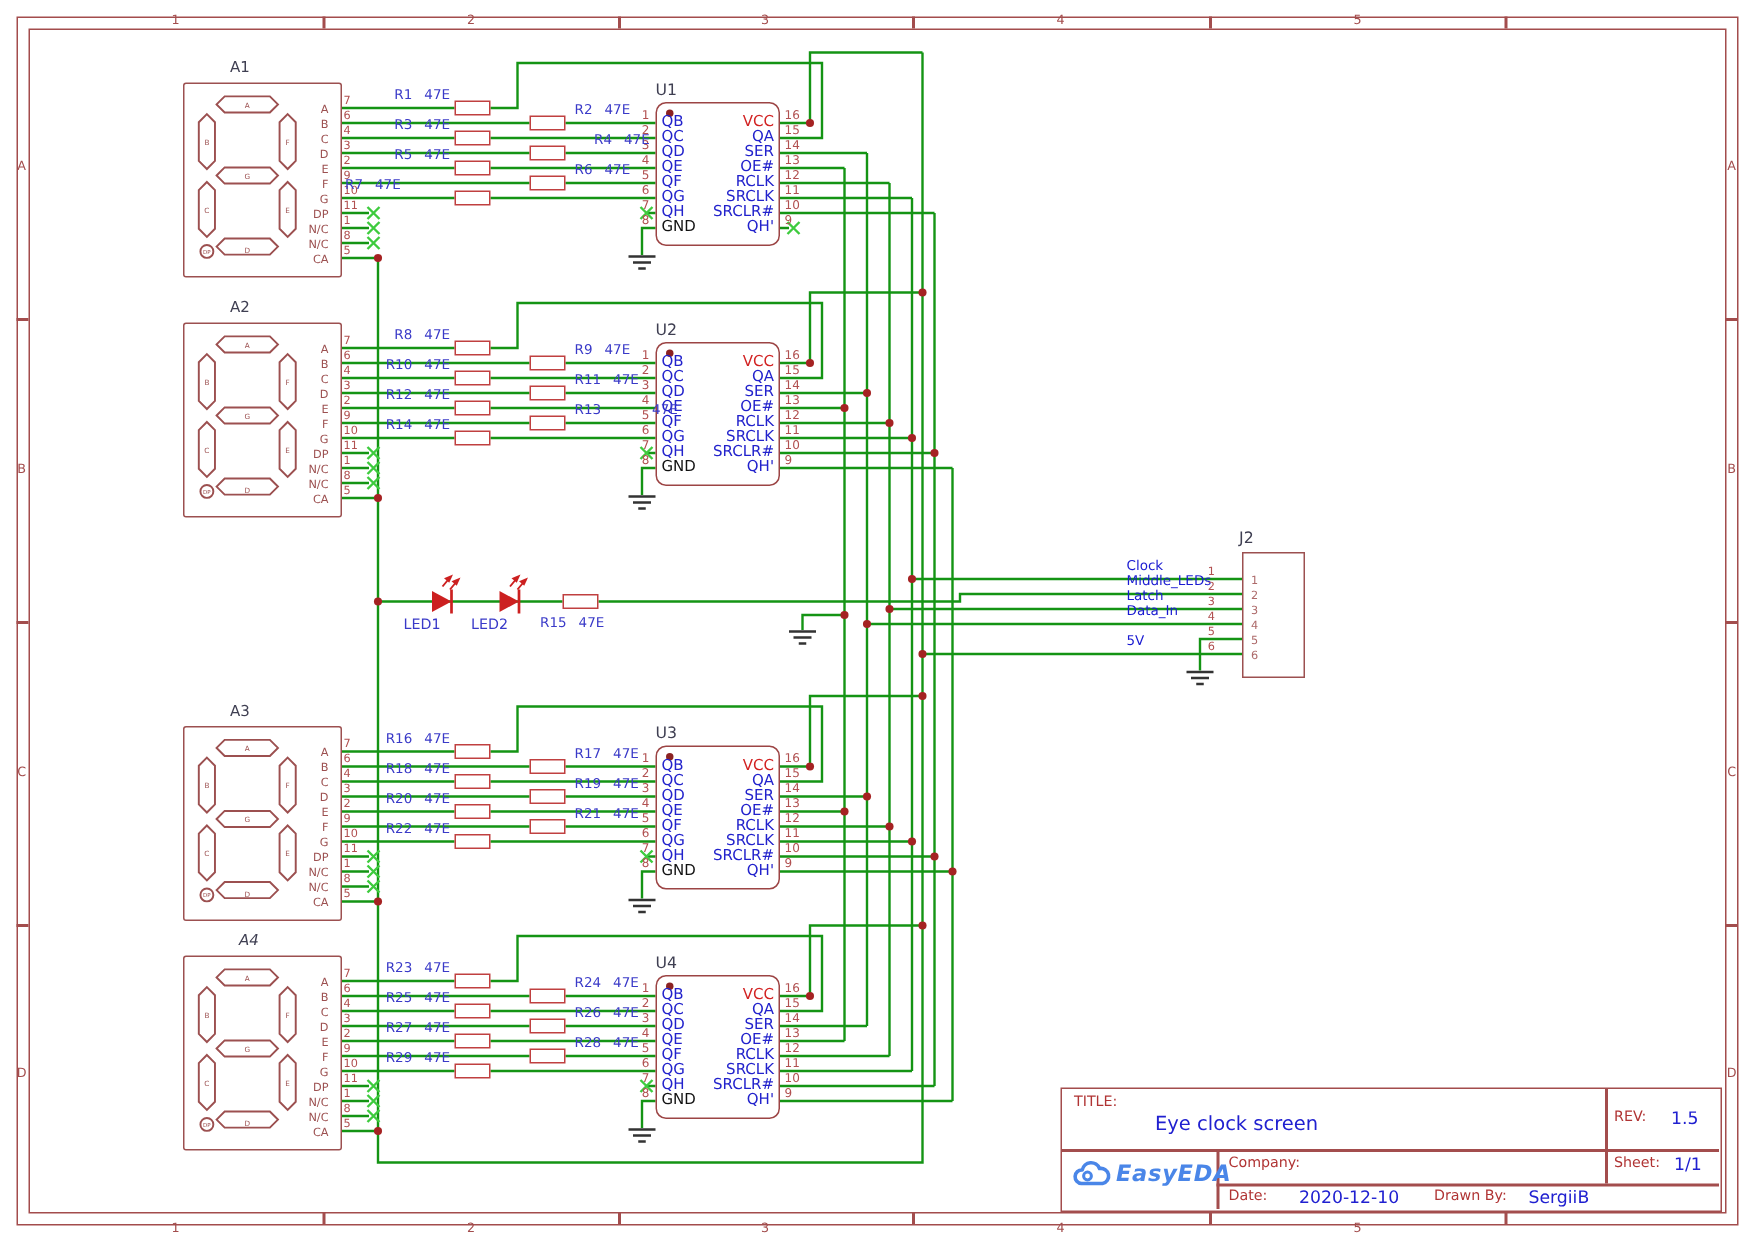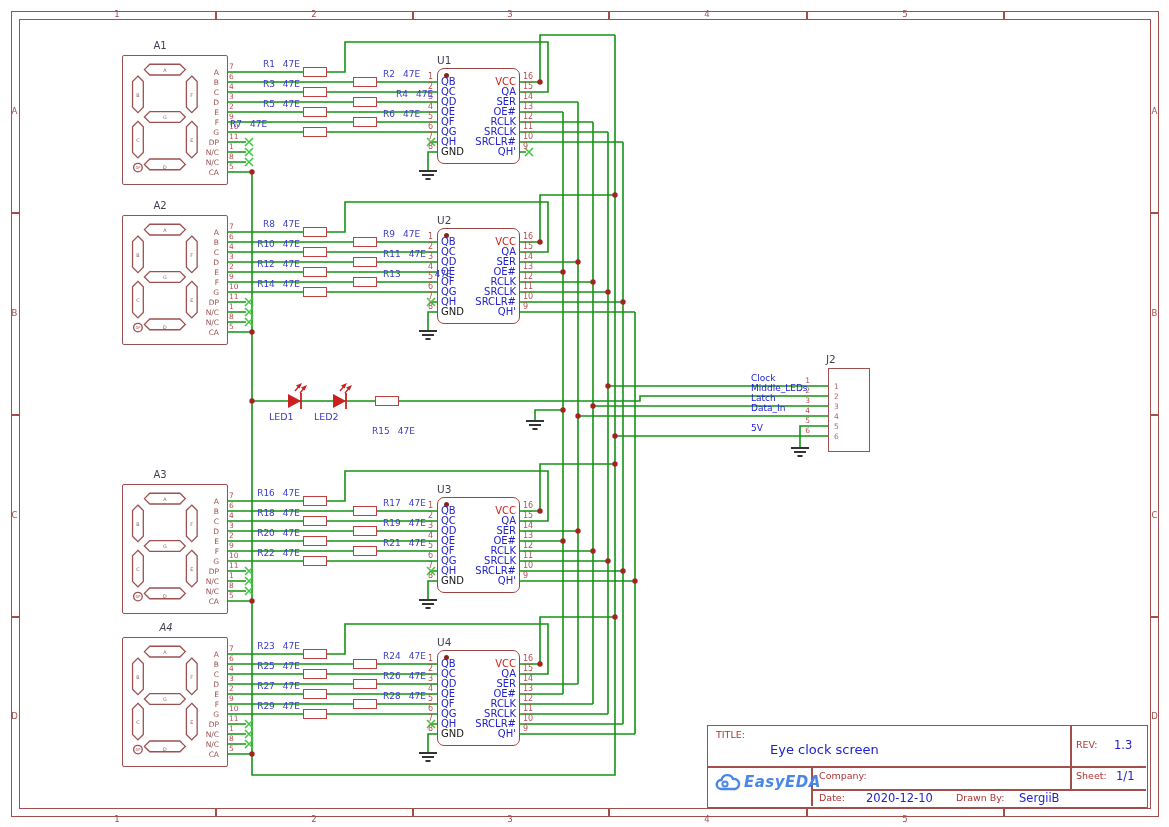--- a/index.html
+++ b/index.html
@@ -645,21 +645,21 @@
     <div class="rp-name" style="top:66px">OE#</div>
     <div class="rp-name" style="top:76px">RCLK</div>
     <div class="rp-name" style="top:86px">SRCLK</div>
     <div class="rp-name" style="top:96px">SRCLR#</div>
     <div class="rp-name" style="top:106px">QH'</div>
   </div>
 
   <div class="led-label" style="left:269px;top:411px;">LED1</div>
   <div class="led-label" style="left:314px;top:411px;">LED2</div>
   <div class="res-body" style="left:375px;top:396px;z-index:2;"></div>
-  <div class="res-label" style="left:372px;top:411px;margin-top:15px;">
+  <div class="res-label" style="left:360px;top:411px;">
     <span>R15</span>
       <span>47E</span>
   </div>
 
   <div class="net-label" style="top:373px">Clock</div>
   <div class="net-label" style="top:383px">Middle_LEDs</div>
   <div class="net-label" style="top:393px">Latch</div>
   <div class="net-label" style="top:403px">Data_In</div>
   <div class="net-label" style="top:423px">5V</div>
 
@@ -679,21 +679,21 @@
   <div class="j2-int" style="top:432px">6</div>
 
   <div class="tb">
     <div class="tb-line" style="left:0;top:40px;width:438px;height:1.5px;"></div>
     <div class="tb-line" style="left:362px;top:0;width:1.5px;height:63px;"></div>
     <div class="tb-line" style="left:103px;top:63px;width:335px;height:1.5px;"></div>
     <div class="tb-line" style="left:103px;top:40px;width:1.5px;height:40px;"></div>
     <div class="tb-red" style="left:8px;top:3px;">TITLE:</div>
     <div class="tb-blue" style="left:62px;top:16px;font-size:13px;">Eye clock screen</div>
     <div class="tb-red" style="left:368px;top:13px;">REV:</div>
-    <div class="tb-blue" style="left:406px;top:12px;">1.3</div>
+    <div class="tb-blue" style="left:406px;top:12px;">1.5</div>
     <div class="tb-red" style="left:111px;top:44px;">Company:</div>
     <div class="tb-blue" style="left:170px;top:44px;"></div>
     <div class="tb-red" style="left:368px;top:44px;">Sheet:</div>
     <div class="tb-blue" style="left:408px;top:43px;">1/1</div>
     <div class="tb-red" style="left:111px;top:66px;">Date:</div>
     <div class="tb-blue" style="left:158px;top:65px;">2020-12-10</div>
     <div class="tb-red" style="left:248px;top:66px;">Drawn By:</div>
     <div class="tb-blue" style="left:311px;top:65px;">SergiiB</div>
     <svg width="28" height="22" style="position:absolute;left:6px;top:47px;">
       <path d="M7,16 a4.5,4.5 0 0 1 0.5,-9 a6,6 0 0 1 11.5,-1 a5,5 0 0 1 2,10 z" fill="none" stroke="#4a86e8" stroke-width="2.4" stroke-linejoin="round"></path>

